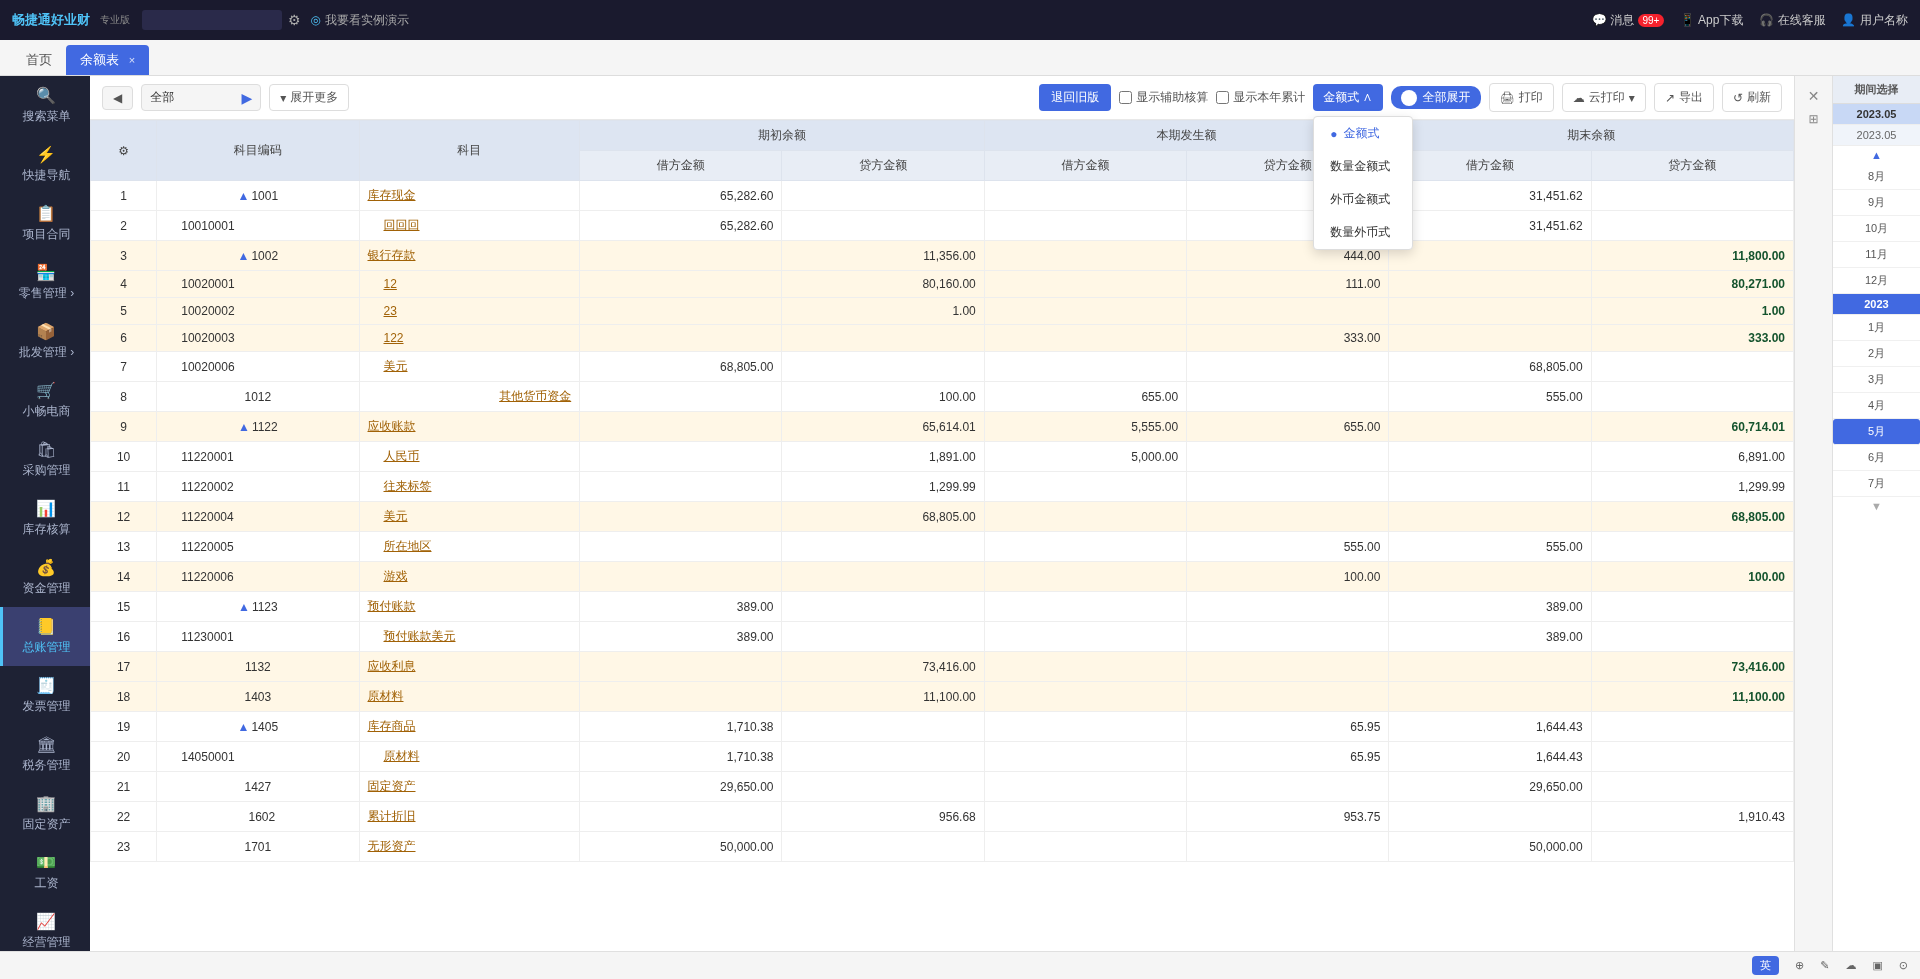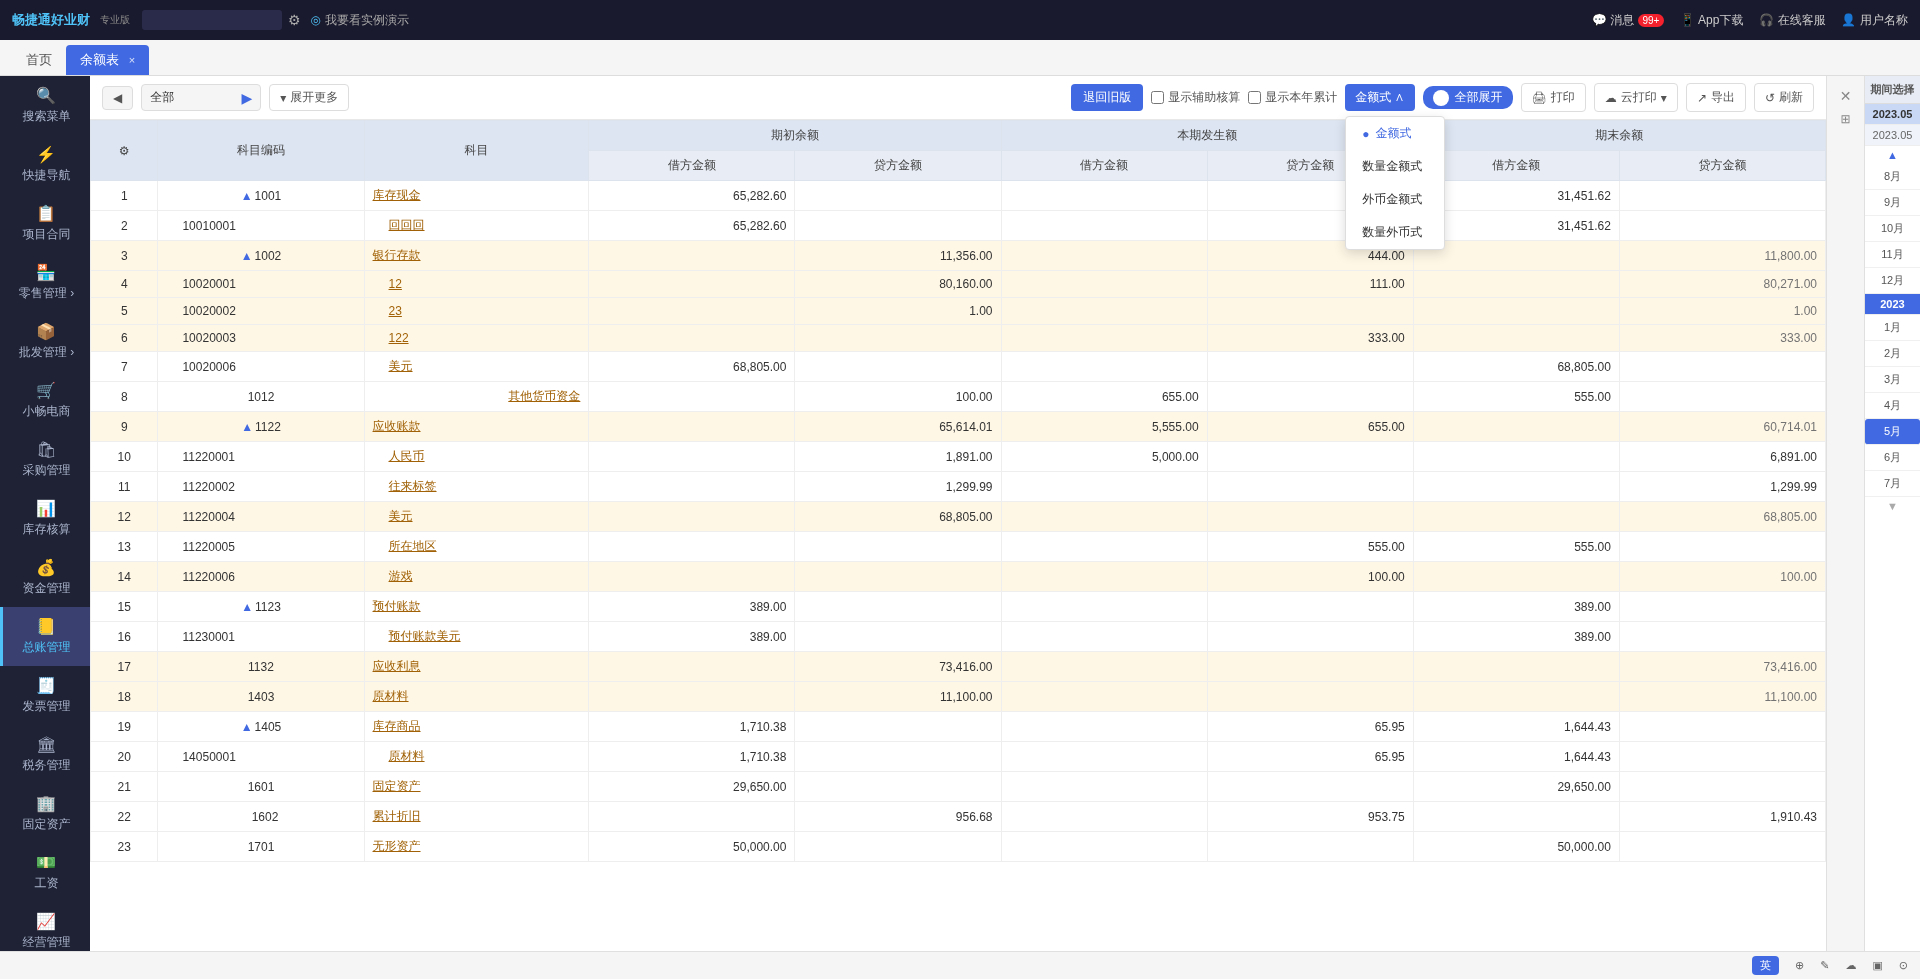--- a/index.html
+++ b/index.html
@@ -193,42 +193,42 @@
     tbody td {
       padding: 6px 8px;
       border: 1px solid #eee;
       text-align: center;
       color: #333;
       white-space: nowrap;
     }
     tbody td a { color: #a16207; text-decoration: underline; cursor: pointer; }
     .row-highlight { background: #fff7e6 !important; }
     .row-highlight td { background: #fff7e6; }
-    td.highlight-cell { background: #fff7e6 !important; color: #737373; font-weight: 400; }
+    td.highlight-cell { background: #fff7e6 !important; color: #14532d; font-weight: 700; }
 
     
     .right-panel {
       width: 38px;
       background: #f5f5f5;
       border-left: 1px solid #e0e0e0;
       display: flex;
       flex-direction: column;
       align-items: center;
       padding-top: 8px;
       gap: 4px;
       flex-shrink: 0;
     }
     .right-panel-close {
       font-size: 14px; color: #888; cursor: pointer; padding: 4px;
     }
     .right-panel-expand { font-size: 12px; color: #888; cursor: pointer; }
 
     
     .period-panel {
-      width: 56px;
+      width: 88px;
       background: white;
       border-left: 1px solid #e0e0e0;
       display: flex;
       flex-direction: column;
       font-size: 11px;
       overflow-y: auto;
       flex-shrink: 0;
     }
     .period-header {
       background: #e8edf5;
@@ -689,21 +689,21 @@
               <td style="text-align: left; padding-left: 24px;"><a>原材料</a></td>
               <td style="text-align: right;">1,710.38</td>
               <td style="text-align: right;"></td>
               <td style="text-align: right;"></td>
               <td style="text-align: right;">65.95</td>
               <td style="text-align: right;">1,644.43</td>
               <td style="text-align: right;"></td>
             </tr>
             <tr>
               <td>21</td>
-              <td style="text-align: center; padding-left: 8px;">1601</td>
+              <td style="text-align: center; padding-left: 8px;">1427</td>
               <td style="text-align: left; padding-left: 8px;"><a>固定资产</a></td>
               <td style="text-align: right;">29,650.00</td>
               <td style="text-align: right;"></td>
               <td style="text-align: right;"></td>
               <td style="text-align: right;"></td>
               <td style="text-align: right;">29,650.00</td>
               <td style="text-align: right;"></td>
             </tr>
             <tr>
               <td>22</td>

